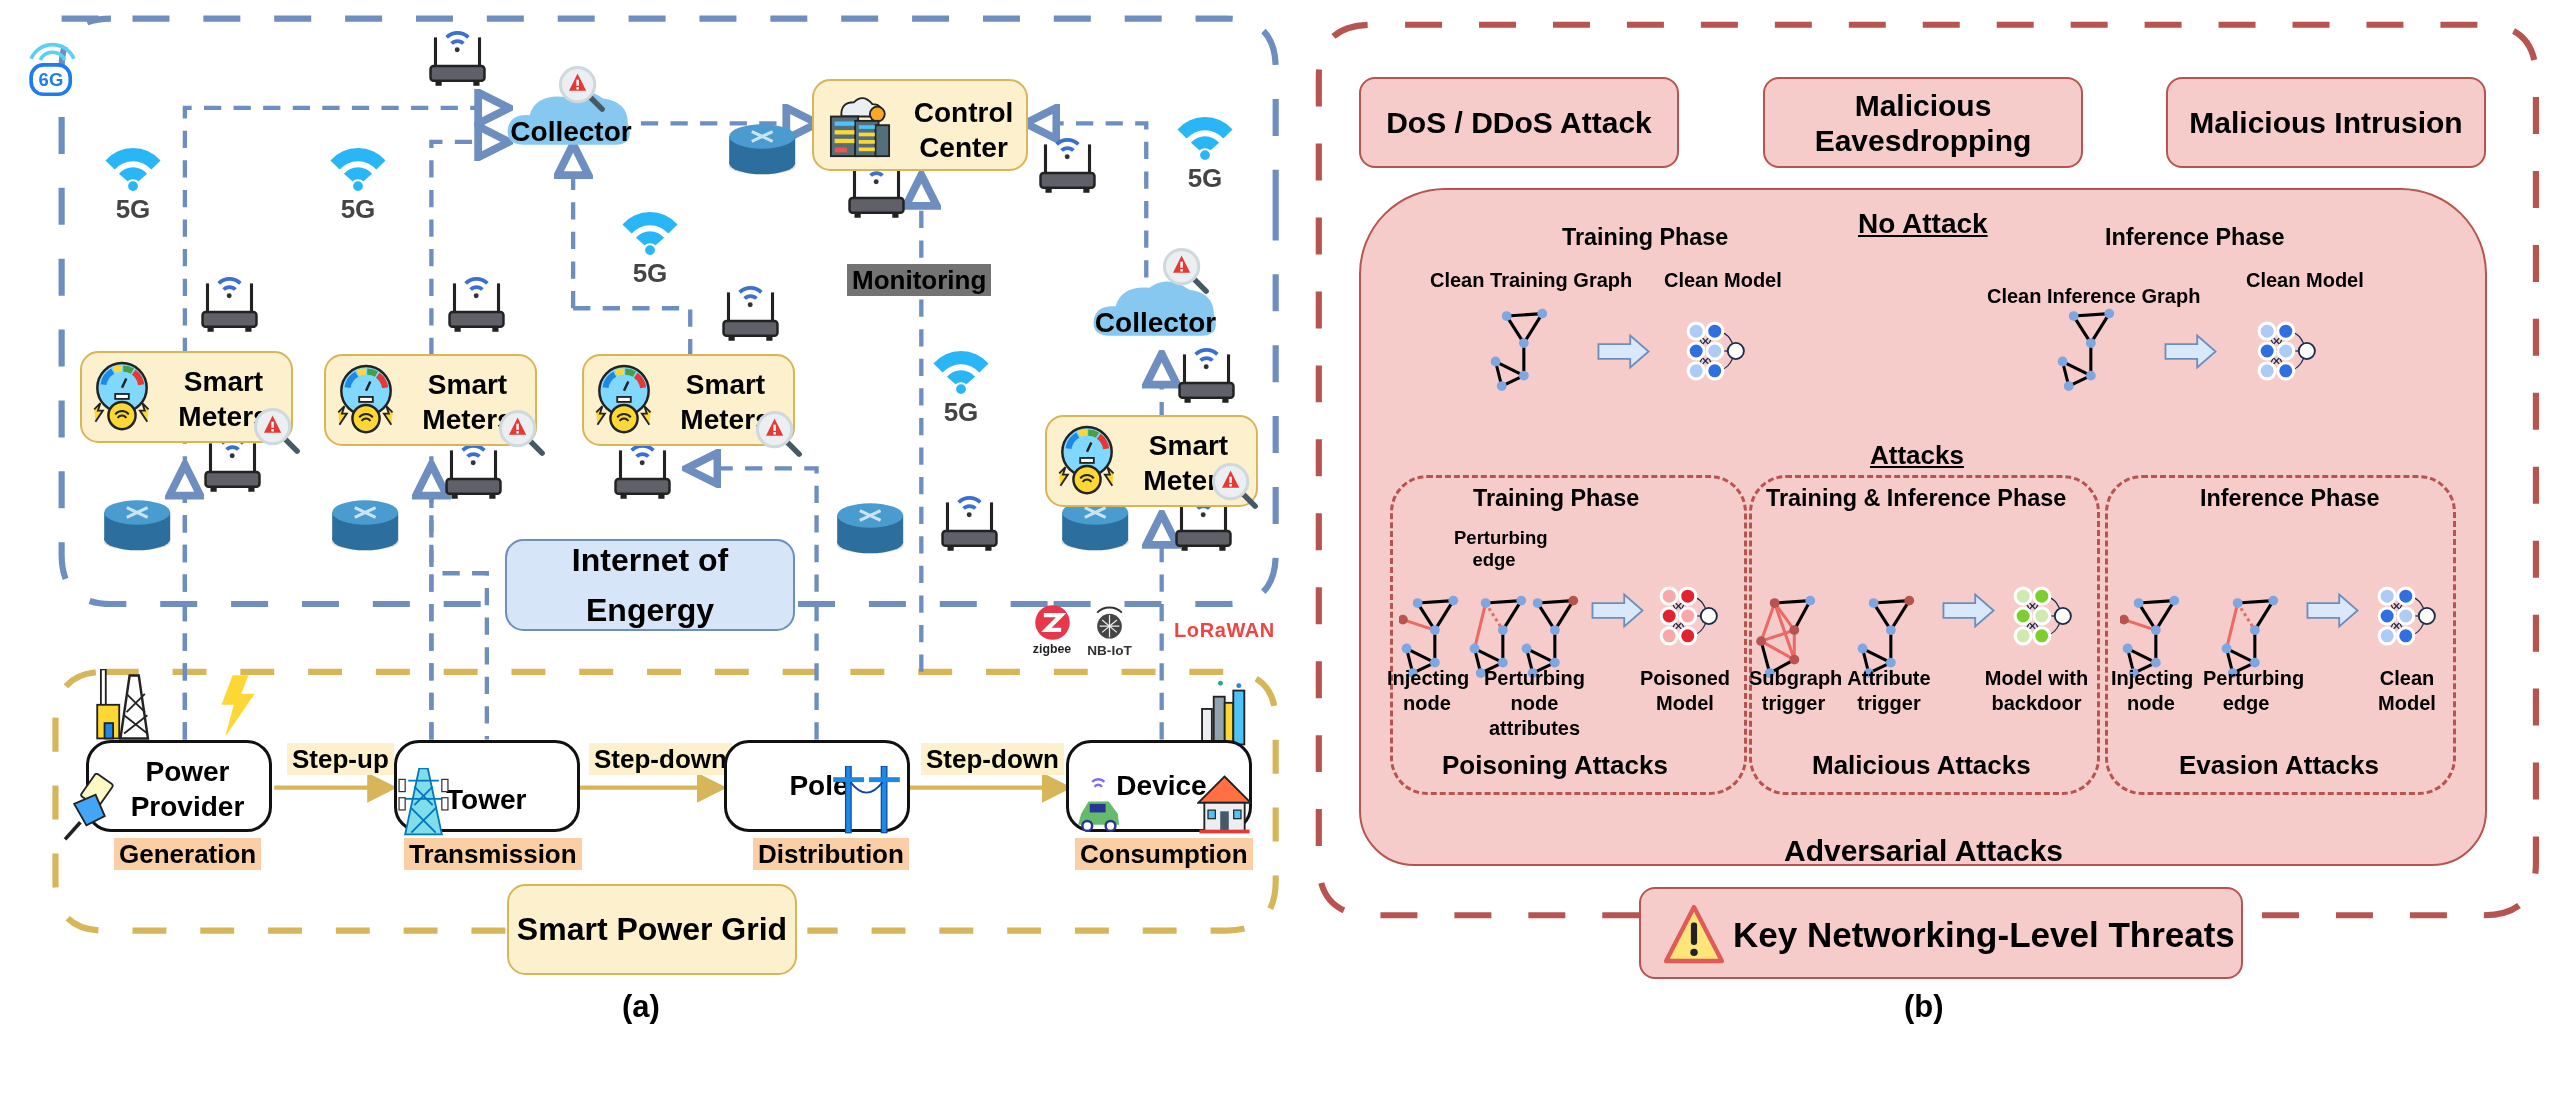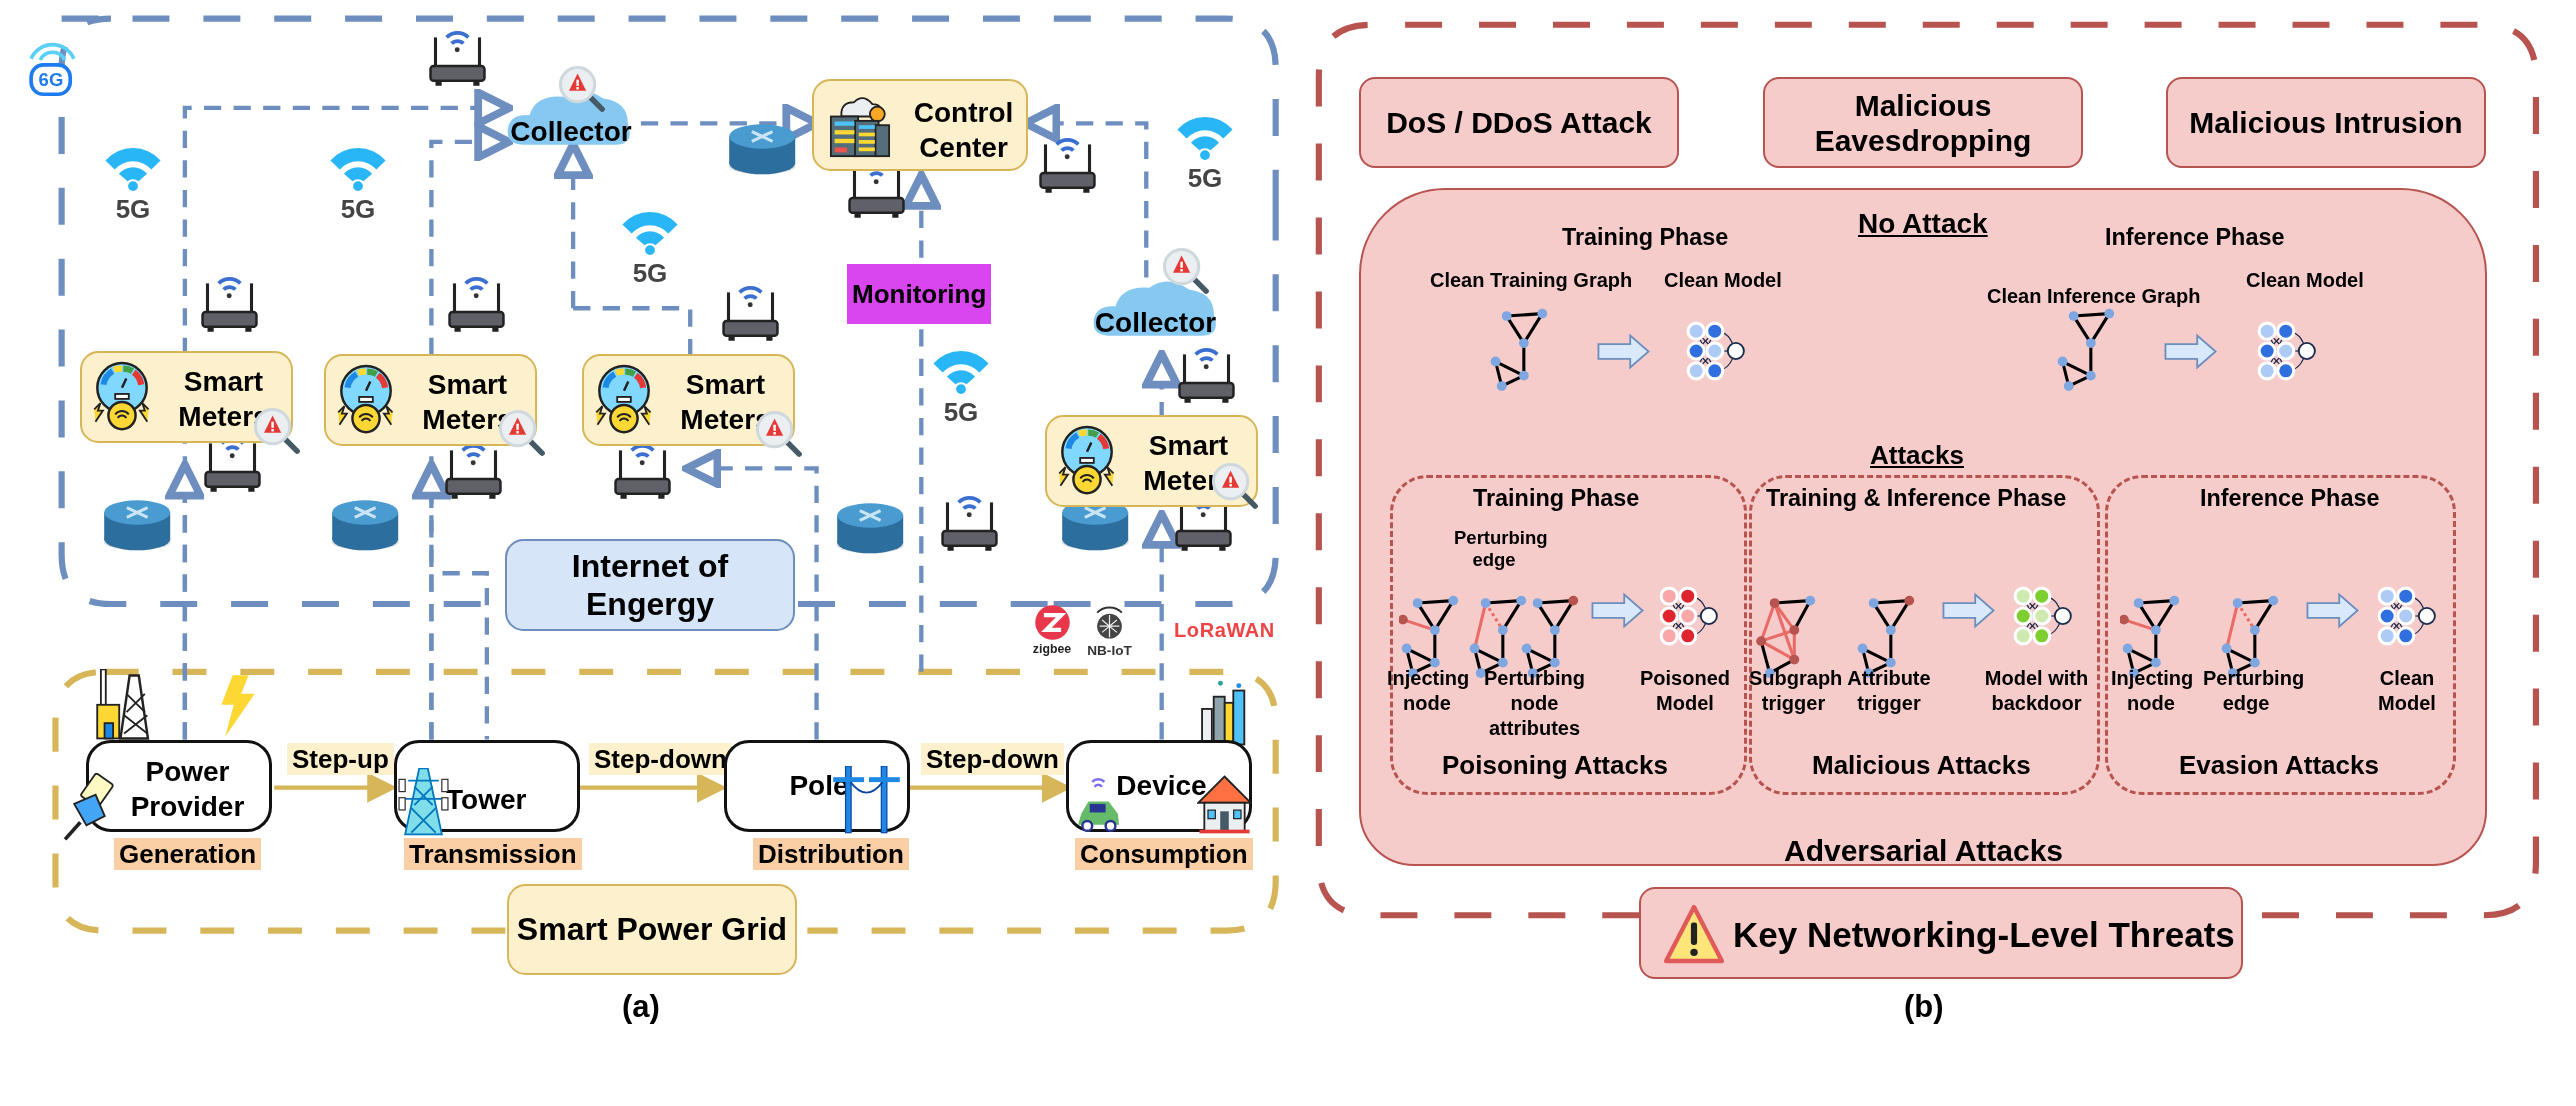--- a/index.html
+++ b/index.html
@@ -12,21 +12,21 @@
   .box-pink{background:#f6cccb;border:2.5px solid #b85450;border-radius:16px;box-sizing:border-box;}
   .center{display:flex;align-items:center;justify-content:center;text-align:center;}
   .bold{font-weight:bold;}
   .t46{font-size:28px;line-height:35px;}
   .t42{font-size:26px;line-height:32px;}
   .t38{font-size:23.4px;line-height:28px;}
   .t32{font-size:20px;line-height:25px;}
   .t30{font-size:18.5px;line-height:22px;}
   .hl-orange{background:#fbcfa6;padding:0 5px;}
   .hl-yellow{background:#fdf0cc;padding:0 5px;}
-  .hl-blue{background:#d946ef;padding:14px 5px;}
+  .hl-blue{background:#737373;padding:0 5px;}
   .u{text-decoration:underline;}
 </style>
 </head>
 <body>
 
 <svg class="layer" width="2576" height="1107" viewBox="0 0 4180 1796">
   <defs>
     <marker id="openArrow" viewBox="0 0 20 20" refX="16" refY="10" markerWidth="9" markerHeight="9" orient="auto">
       <path d="M2,2 L18,10 L2,18 Z" fill="#fff" stroke="#6d8ebf" stroke-width="4"></path>
     </marker>
@@ -422,21 +422,21 @@
   </div>
 </div>
 <div class="abs" style="left:1211px;top:462px;"><svg width="49" height="49" viewBox="0 0 80 80">
       <line x1="45" y1="45" x2="72" y2="72" stroke="#455a64" stroke-width="9" stroke-linecap="round"></line>
       <circle cx="32" cy="32" r="28" fill="#eceff1" stroke="#cfd8dc" stroke-width="5"></circle>
       <path d="M32,14 L46,42 L18,42Z" fill="#e53935"></path>
       <rect x="30" y="24" width="4" height="10" fill="#fff"></rect>
       <rect x="30" y="36" width="4" height="4" fill="#fff"></rect>
     </svg></div>
 
-<div class="abs box-blue center bold" style="left:505px;top:539px;width:290px;height:92px;font-size:32px;line-height:38px;">
+<div class="abs box-blue center bold" style="left:505px;top:539px;width:290px;height:92px;font-size:32px;line-height:50px;">
   <span style="display:block;width:203px;">Internet of Engergy</span>
 </div>
 
 <div class="abs" style="left:1029px;top:604px;width:46px;text-align:center;">
   <svg width="37" height="37" viewBox="0 0 60 60">
       <circle cx="30" cy="30" r="28" fill="#e8374a"></circle>
       <path d="M16,18 L44,18 L20,42 L44,42" fill="none" stroke="#fff" stroke-width="7"></path>
     </svg>
   <div class="bold" style="font-size:12.3px;line-height:13.6px;color:#222;">zigbee</div>
 </div>

